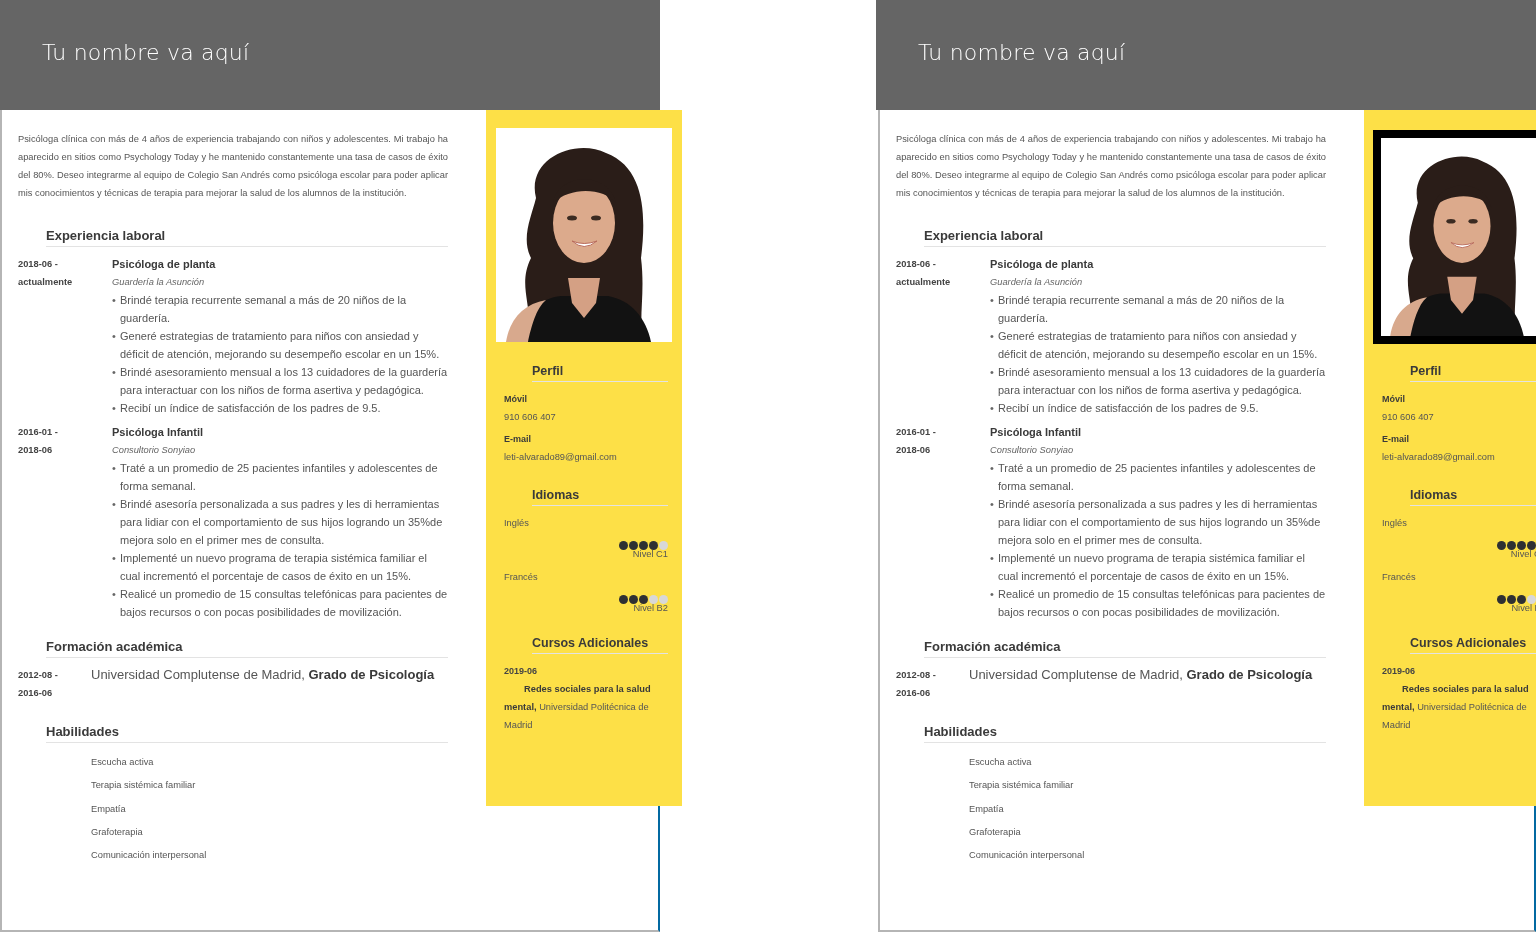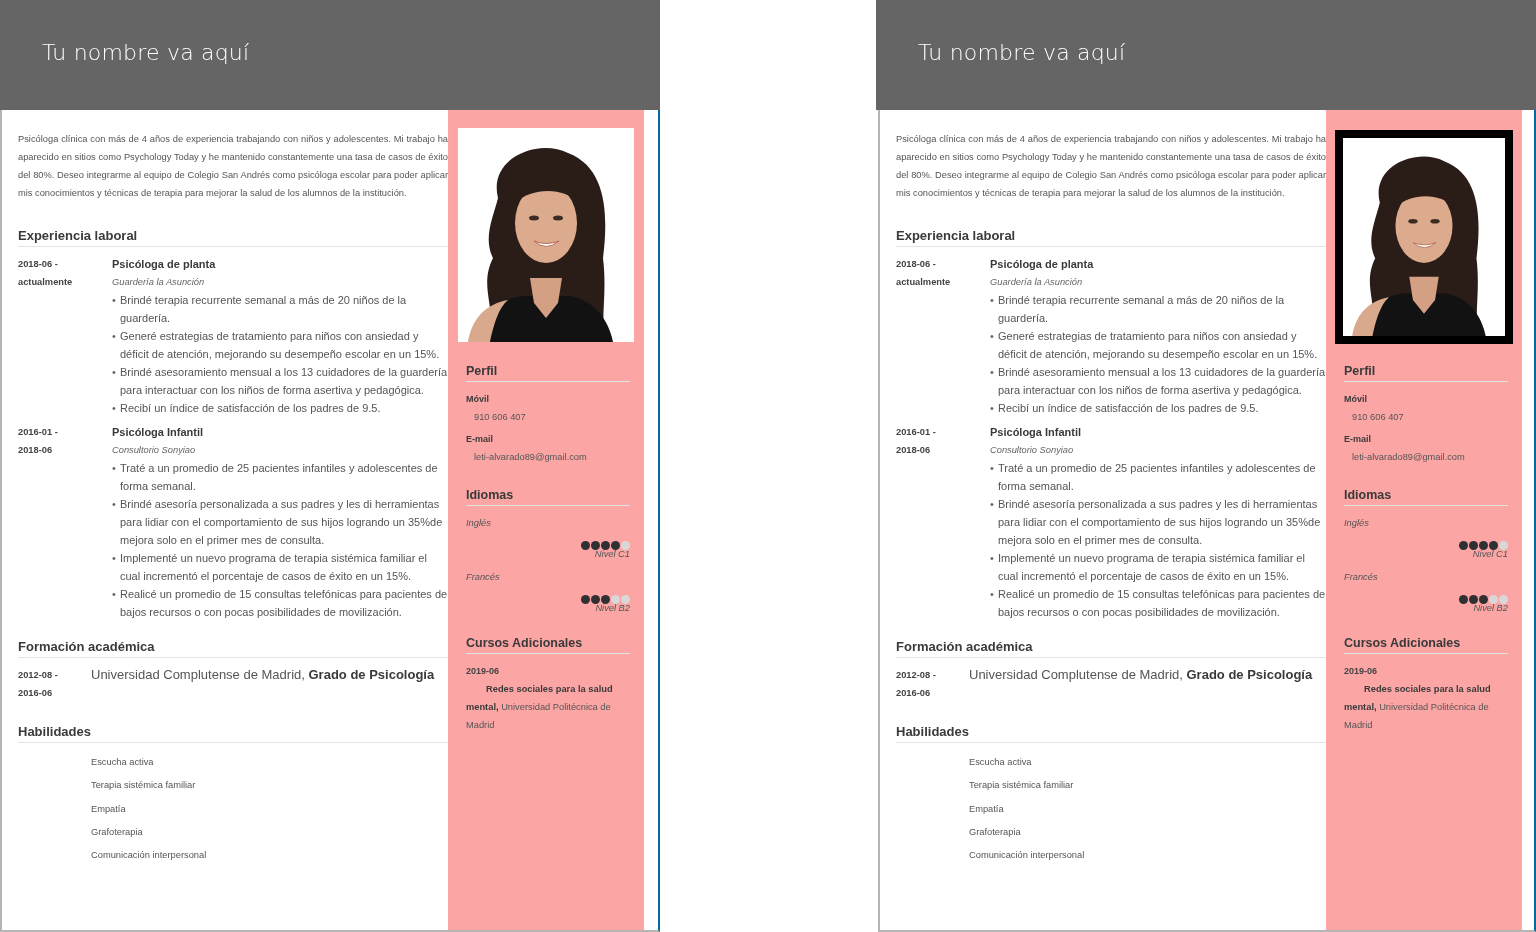--- a/index.html
+++ b/index.html
@@ -26,31 +26,32 @@
   .cv .page {
     position: absolute; left: 0; top: 110px; width: 660px; height: 822px;
     border-left: 2px solid #b5b5b5; border-right: 2px solid #0369a1;
     border-bottom: 2px solid #b5b5b5;
     background: #fff;
   }
   .cv.right .page { left: 2px; width: 658px; }
 
   .main { position: absolute; left: 16px; top: 20px; width: 430px; }
   .side {
-    position: absolute; left: 446px; top: 0; width: 196px; height: 820px;
-    background: #fca5a5;
+    position: absolute; left: 484px; top: 0; width: 196px; height: 696px;
+    background: #fde047;
   }
 
   .summary {
     font-size: 9.3px; line-height: 18px; color: #555; text-align: justify;
   }
   .section-title {
     font-size: 13px; font-weight: bold; color: #3a3a3a;
     padding-bottom: 3px; border-bottom: 1px solid #e3e3e3;
     margin-bottom: 8px;
+    margin-left: 28px;
   }
   .exp-title { margin-top: 26px; }
   .job { display: flex; margin-bottom: 6px; gap: 21px; }
   .job .dates {
     width: 73px; flex: none; font-size: 9.3px; font-weight: bold;
     line-height: 18px; color: #444;
   }
   .job .body { flex: 1; }
   .job .role { font-size: 11px; font-weight: bold; color: #3a3a3a; line-height: 18px; }
   .job .company { font-size: 9.3px; font-style: italic; color: #666; line-height: 18px; }
@@ -73,23 +74,23 @@
 
   
   .photo-wrap {
     position: absolute; left: 10px; top: 18px; width: 176px; height: 214px;
     background: #ffffff; overflow: hidden;
   }
   .photo-wrap.framed { left: 9px; top: 20px; width: 178px; height: 214px; border: 8px solid #000; }
   .side-inner { position: absolute; left: 18px; top: 254px; width: 164px; }
   .side .section-title { font-size: 12.5px; }
   .label { font-size: 9px; font-weight: bold; color: #3a3a3a; line-height: 18px; margin-top: 4px; }
-  .val { font-size: 9.3px; color: #555; line-height: 18px; margin-left: 8px; }
+  .val { font-size: 9.3px; color: #555; line-height: 18px; }
   .lang-title { margin-top: 22px; }
-  .lang { margin-top: 4px; font-style: italic; }
+  .lang { margin-top: 4px; }
   .lang .lname { font-size: 9.3px; color: #555; line-height: 18px; }
   .dots { text-align: right; margin-top: 4px; height: 10px; }
   .dot { display: inline-block; width: 9px; height: 9px; border-radius: 50%; background: #2f3033; margin-left: 1px; }
   .dot.off { background: #d8d8d8; }
   .level { text-align: right; font-size: 9.3px; color: #555; line-height: 16px; }
   .courses-title { margin-top: 20px; }
   .course-date { font-size: 9px; font-weight: bold; color: #444; line-height: 18px; }
   .course { font-size: 9.3px; color: #555; line-height: 18px; }
   .course b { color: #3a3a3a; padding-left: 20px; }
 

